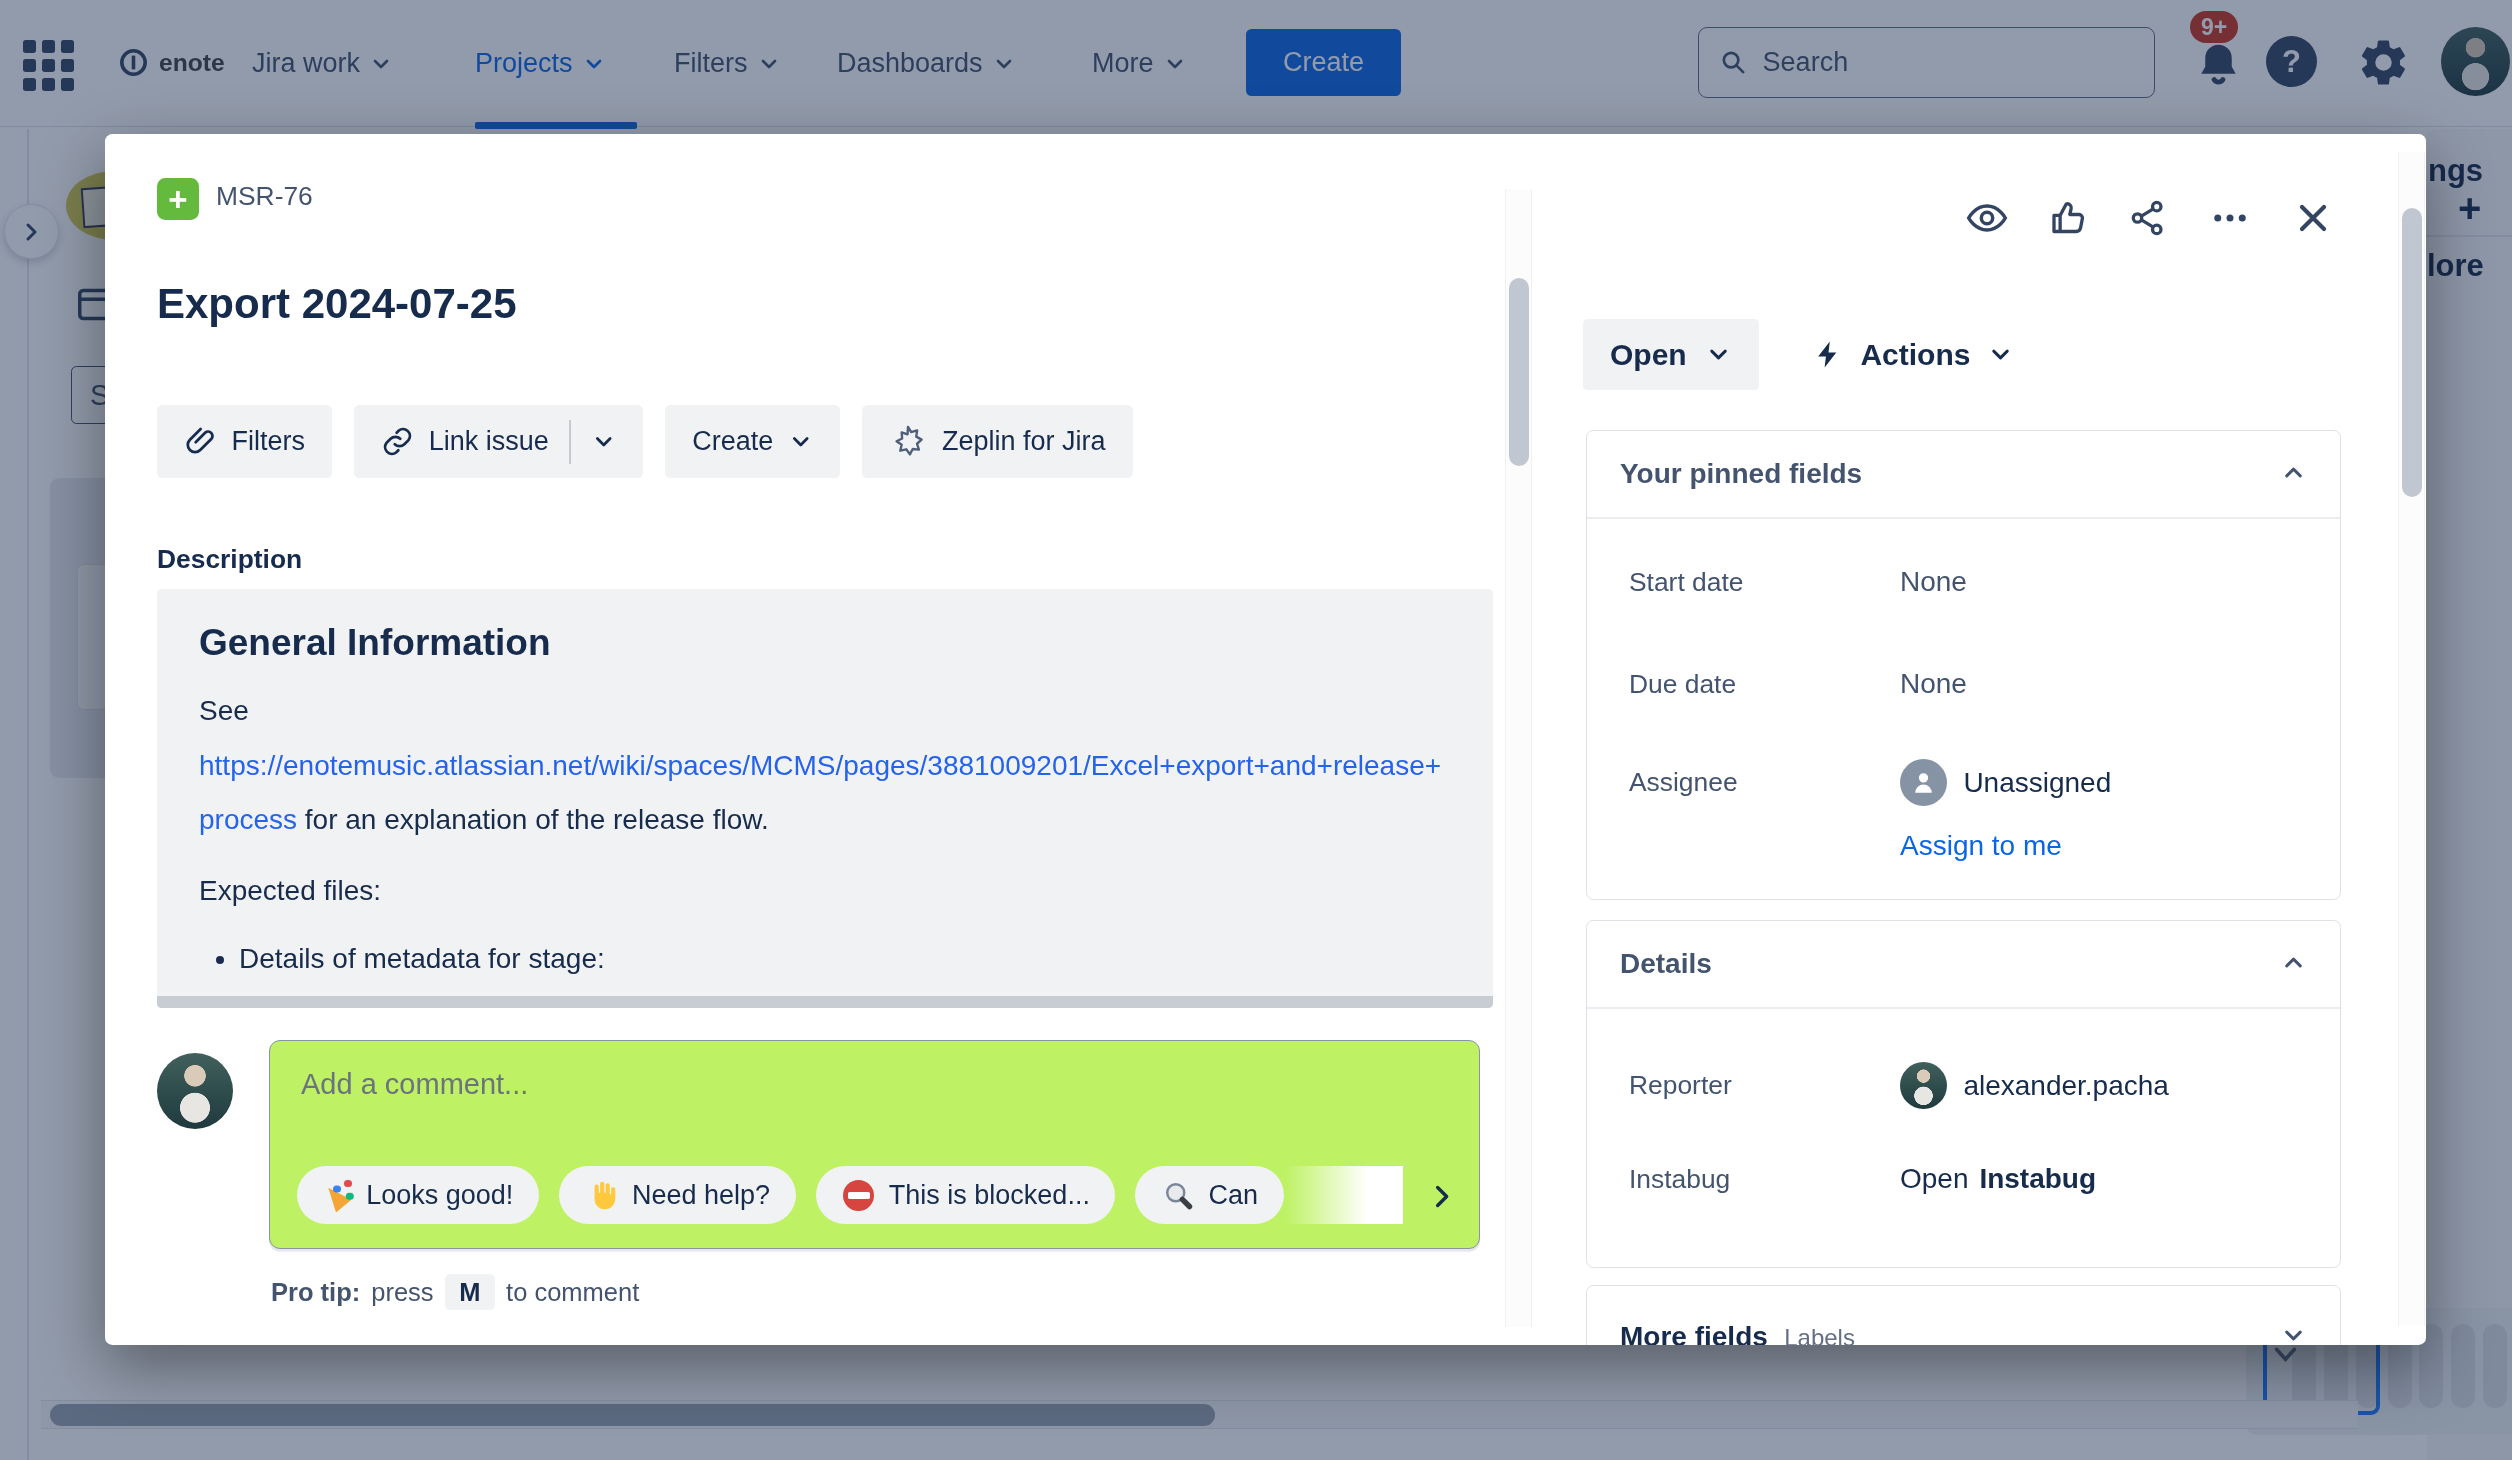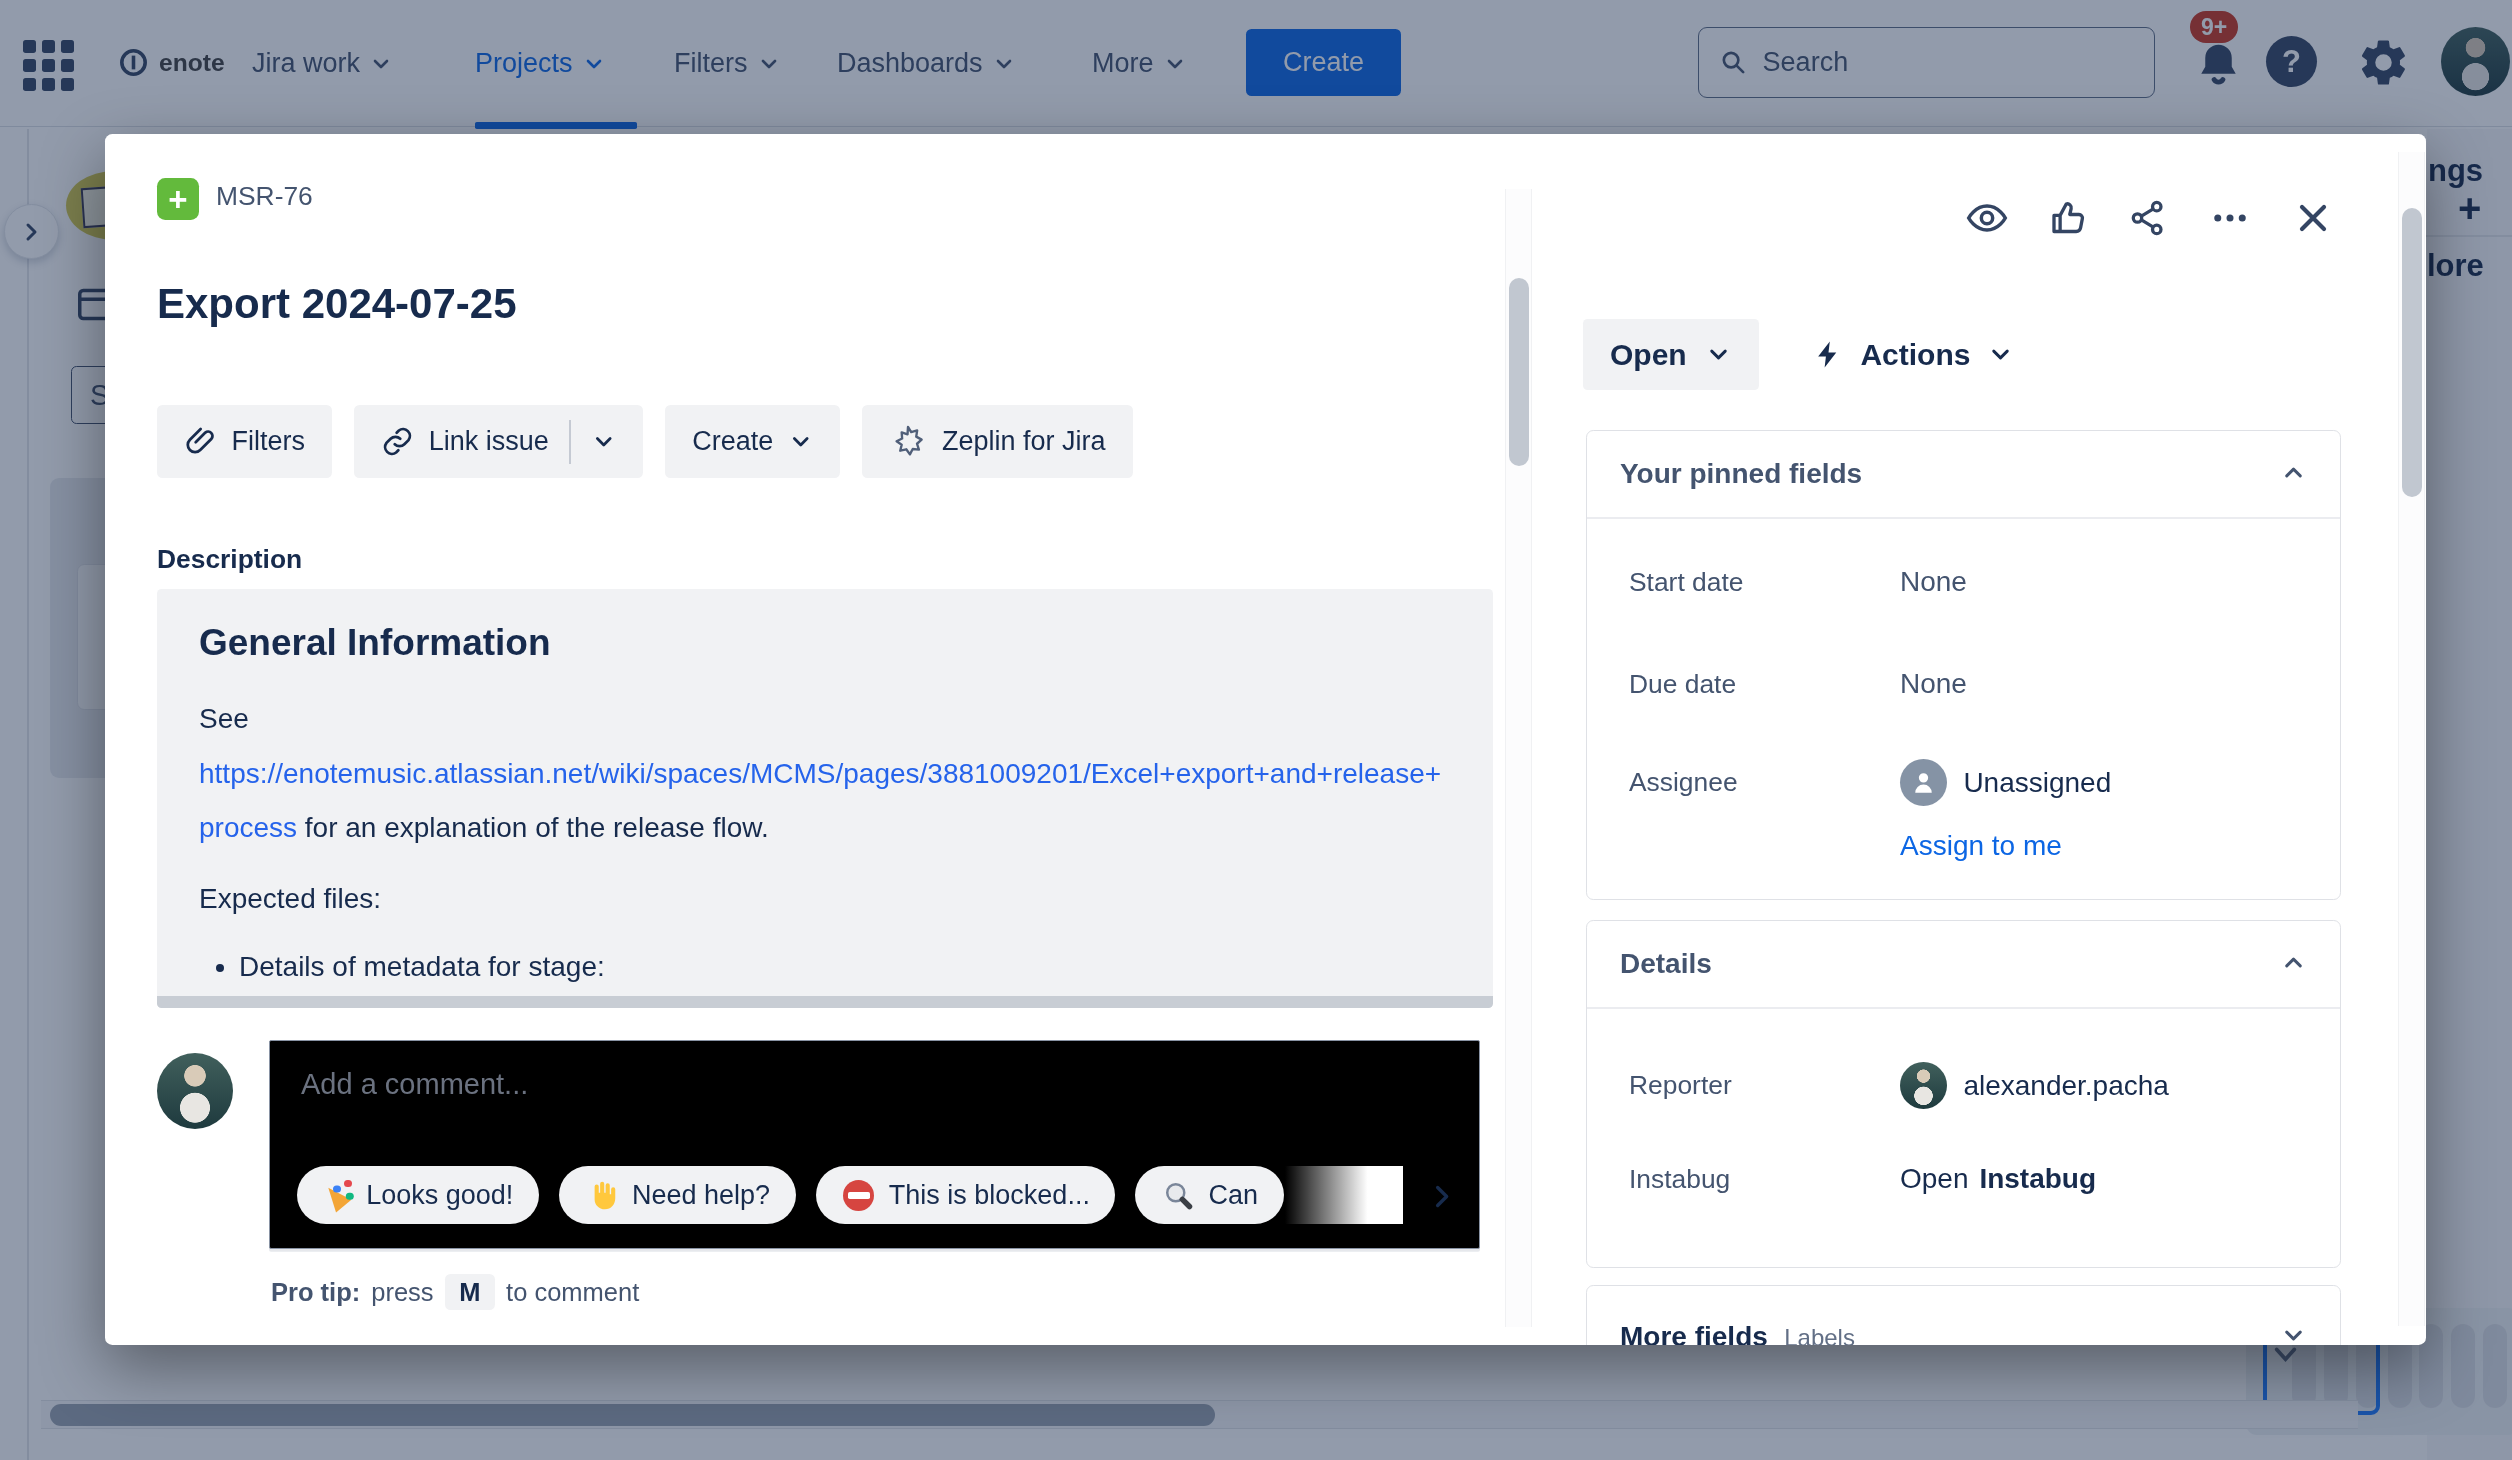--- a/index.html
+++ b/index.html
@@ -44,30 +44,30 @@
   #modal{position:absolute;left:105px;top:134px;width:2321px;height:1211px;background:#fff;border-radius:7.3px;box-shadow:0 22px 64px rgba(0,0,0,.4);overflow:hidden}
   .typeicon{position:absolute;left:52px;top:44px;width:42px;height:42px;background:var(--green);border-radius:8.2px;color:#fff;font-size:33px;font-weight:700;display:flex;align-items:center;justify-content:center;line-height:1}
   .issuekey{position:absolute;left:111px;top:47px;font-size:26.4px;font-weight:500;color:#44546F;background:none;border:none;cursor:pointer}
   .hicons{position:absolute;right:91px;top:62px;display:flex;gap:38px;color:#2C3E5D}
   .title{position:absolute;left:52px;top:146px;font-size:42px;font-weight:700;color:var(--navy)}
   .toolbar{position:absolute;left:52px;top:271px;display:flex;gap:22px}
   .tbtn{display:flex;align-items:center;gap:14.6px;height:73px;background:var(--btnbg);border:none;border-radius:5.5px;padding:0 27px;font-size:27px;font-weight:500;color:var(--navy);cursor:pointer}
   .tbtn .divider{width:1.8px;height:44px;background:#C5CAD3;margin:0 5.5px}
   .desclabel{position:absolute;left:52px;top:410px;font-size:26.4px;font-weight:700;color:var(--navy)}
   .descbox{position:absolute;left:52px;top:455px;width:1336px;height:419px;background:#F1F2F4;border-radius:4.6px;padding:33px 42px;overflow:hidden}
-  .descbox h2{font-size:37px;font-weight:700;color:var(--navy);margin-bottom:28px}
+  .descbox h2{font-size:37px;font-weight:700;color:var(--navy);margin-bottom:20px}
   .descbox p{font-size:28px;color:var(--navy);line-height:1.95;margin-bottom:16.4px}
   .descbox a{color:#2563EB;text-decoration:none;word-break:break-all}
   .descbox ul{margin:24px 0 0 40px}
   .descbox li{font-size:28px;color:var(--navy)}
   .desc-hscroll{position:absolute;left:0;bottom:0;width:100%;height:12px;background:#C8CDD4}
   .vtrack{position:absolute;width:27px;background:#FCFCFD;border-left:0.9px solid #F0F1F3;border-right:0.9px solid #F0F1F3}
   .vthumb{position:absolute;width:20px;border-radius:10px;background:#C1C7D0}
   .cavatar{position:absolute;left:52px;top:919px;width:76px;height:76px}
-  .commentbox{position:absolute;left:164px;top:906px;width:1211px;height:209px;background:#000000;border:1.8px solid #8993A4;border-radius:2px;box-shadow:0 2.7px 0 rgba(9,30,66,.1)}
+  .commentbox{position:absolute;left:164px;top:906px;width:1211px;height:209px;background:#bef264;border:1.8px solid #8993A4;border-radius:11px;box-shadow:0 2.7px 0 rgba(9,30,66,.1)}
   .cplaceholder{position:absolute;left:31px;top:27px;font-size:29px;color:#6B7280}
   .pills{position:absolute;left:27px;bottom:24px;display:flex;gap:20px;width:1056px;overflow:hidden}
   .pill{display:flex;align-items:center;gap:12.7px;height:58px;border-radius:36px;background:var(--btnbg);border:none;padding:0 25.5px;font-size:27px;font-weight:500;color:var(--navy);white-space:nowrap;cursor:pointer}
   .pillfade{position:absolute;right:76px;bottom:24px;width:118px;height:58px;background:linear-gradient(90deg,rgba(255,255,255,0),#fff 70%)}
   .pillmore{position:absolute;right:22px;bottom:33px;color:var(--navy);background:none;border:none;cursor:pointer}
   .protip{position:absolute;left:166px;top:1140px;font-size:25.5px;color:#44546F;display:flex;align-items:center;gap:11px}
   .protip b{color:#44546F}
   .kbd{background:var(--btnbg);border-radius:5.5px;padding:3.6px 14.6px;font-weight:700;color:var(--navy)}
   
   .ic{display:inline-flex;align-items:center;justify-content:center;width:35px;height:35px}

